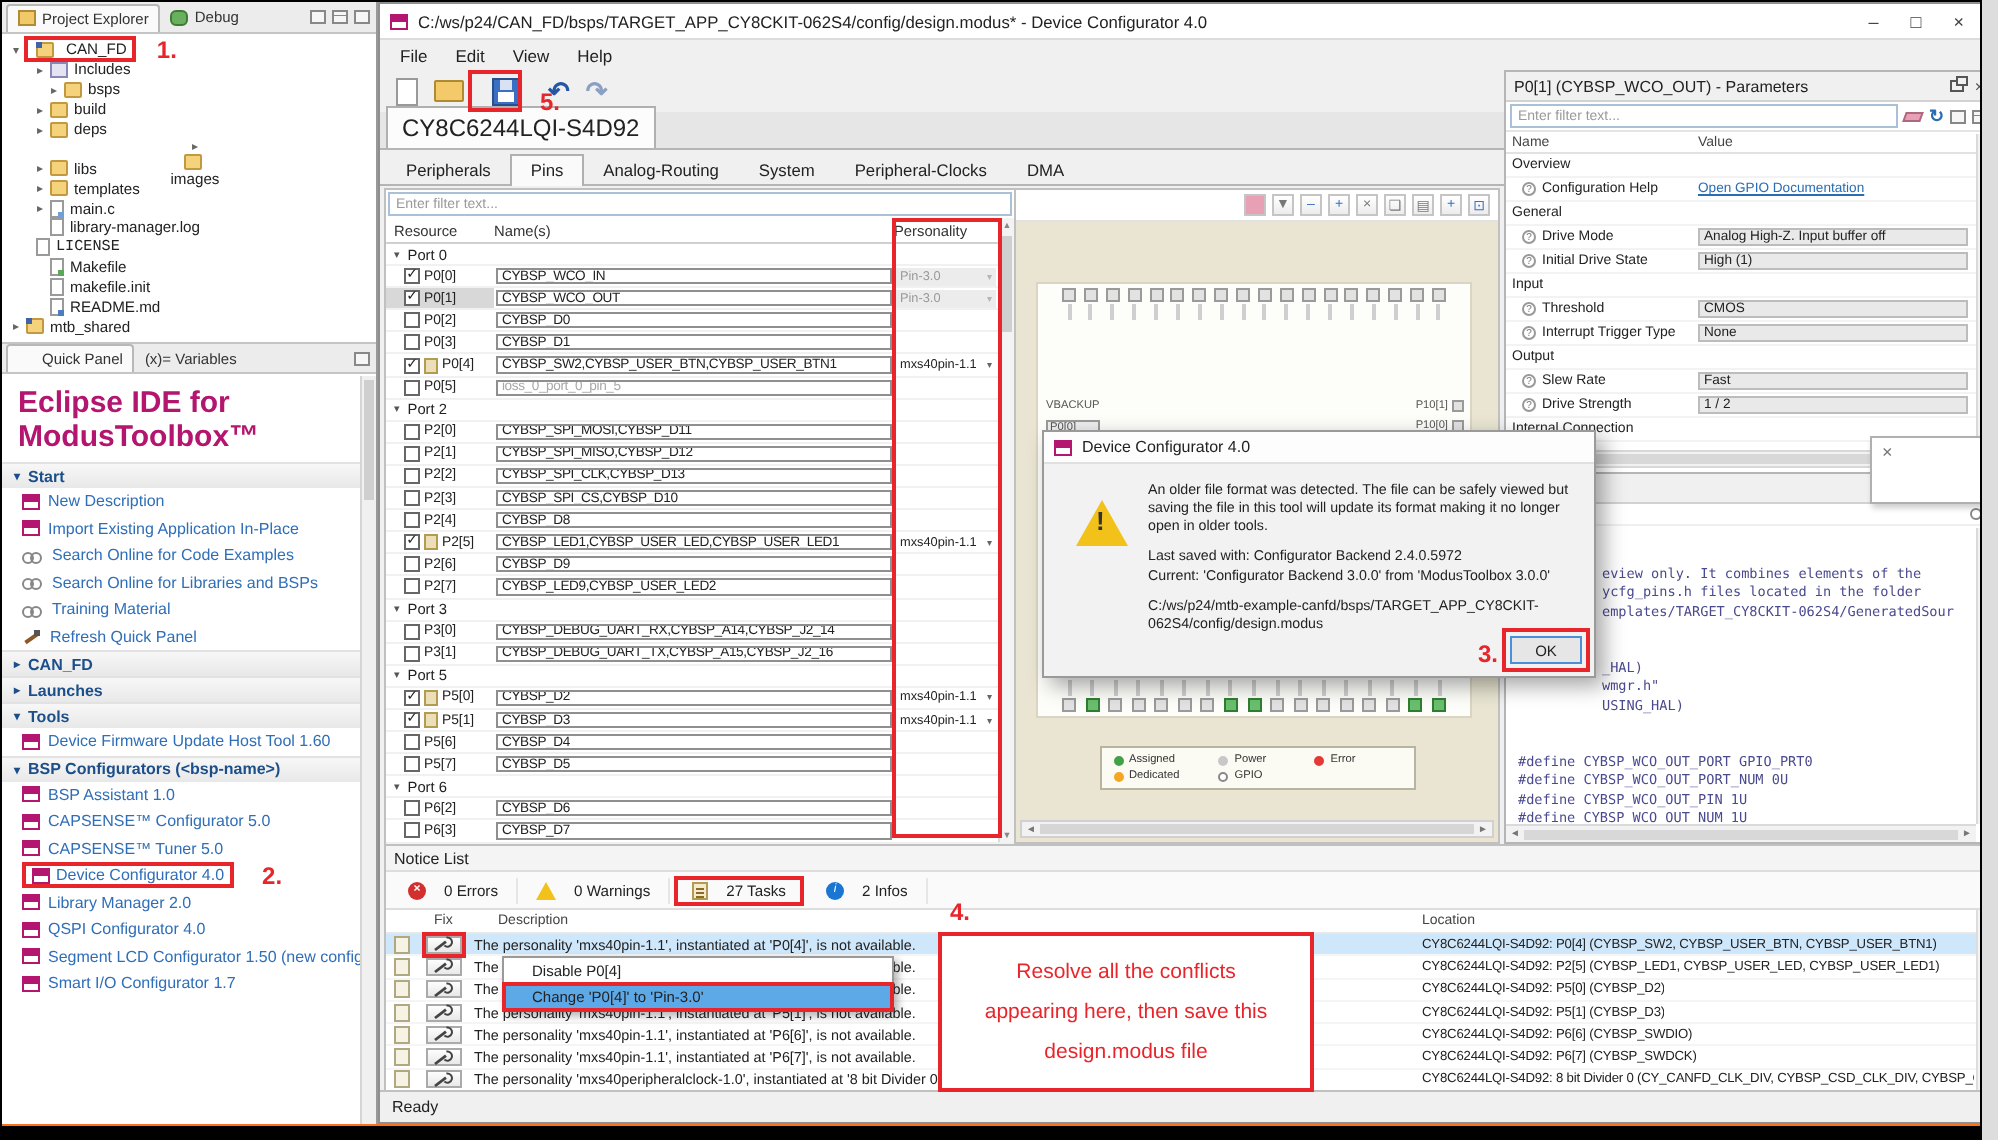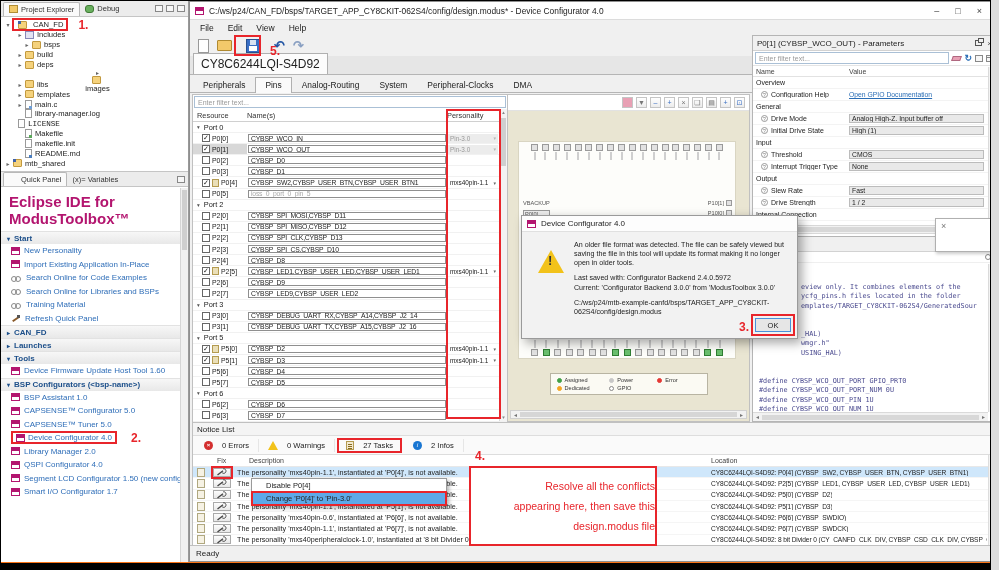--- a/index.html
+++ b/index.html
@@ -177,21 +177,21 @@
 .ndoc{width:8px;height:9px;background:#f6f2e4;border:1px solid #b0a880;margin-left:4px;flex:none}
 .nfix{width:18px;height:9px;border:1px solid #aaa;background:linear-gradient(#fdfdfd,#e8e8e8);margin-left:8px;display:flex;align-items:center;justify-content:center;flex:none}
 .nfix.rbx{outline:2px solid #e8252b}
 .ndesc{margin-left:6px;white-space:nowrap;overflow:hidden;max-width:445px}
 .nloc{position:absolute;left:518px;white-space:nowrap;font-size:6.6px;letter-spacing:-0.1px;max-width:276px;overflow:hidden}
 .nvscroll{position:absolute;right:0;top:32px;bottom:0;width:8px;background:#f4f4f4;border-left:1px solid #ddd;font-size:4.5px;color:#888;text-align:center}
 .nvscroll .dn{position:absolute;bottom:1px;left:0;right:0}
 .ctxmenu{position:absolute;left:58px;top:55px;width:196px;background:#fff;border:1px solid #9a9a9a;box-shadow:2px 2px 4px rgba(0,0,0,.3);z-index:5}
 .cmi{height:13px;display:flex;align-items:center;padding-left:14px;font-size:7.5px;color:#222}
 .cmi.hl{background:#5da9e8;outline:2px solid #e8252b;outline-offset:-1px}
-.notebox{position:absolute;left:276px;top:43px;width:188px;height:80px;background:#fff;border:2px solid #e8252b;z-index:4;display:flex;flex-direction:column;justify-content:center;text-align:right;color:#e8252b;font-size:10.5px;line-height:20px}
+.notebox{position:absolute;left:276px;top:43px;width:188px;height:80px;background:#fff;border:2px solid #e8252b;z-index:4;display:flex;flex-direction:column;justify-content:center;text-align:center;color:#e8252b;font-size:10.5px;line-height:20px}
 .statusbar{position:absolute;left:0;right:0;bottom:0;height:16px;border-top:1px solid #c0c0c0;background:#f0f0f0;font-size:8px;color:#222;display:flex;align-items:center;padding-left:6px}
 
 
 .dlg{position:absolute;left:520px;top:214px;width:277px;height:124px;background:#f2f2f2;border:1px solid #9a9a9a;box-shadow:4px 4px 10px rgba(0,0,0,.35);z-index:50}
 .dlg-title{height:16px;background:#fdfdfd;border-bottom:1px solid #e0e0e0;display:flex;align-items:center;gap:5px;padding:0 5px;font-size:8px;color:#222}
 .dlg-body{position:relative;height:108px;padding:9px 6px 0 52px;font-size:7.1px;color:#222;line-height:9px}
 .dlg-warn{position:absolute;left:16px;top:18px;width:0;height:0;border-left:13px solid transparent;border-right:13px solid transparent;border-bottom:23px solid #f2c21a}
 .dlg-warn::after{content:"!";position:absolute;left:-3px;top:6px;font-size:13px;font-weight:bold;color:#333}
 .dlg-body p{margin-bottom:1px}
 .dlg-body p.gap{margin-top:6px}
@@ -317,21 +317,21 @@
         <div>Eclipse IDE for</div>
         <div>ModusToolbox™</div>
       </div>
       <div id="qp-sections">
           <div class="qp-sec-h">
             <span class="sarr">▾</span>
             <span>Start</span>
           </div>
           <div class="qp-item">
             <span class="icon-app"></span>
-            <span>New Personality</span>
+            <span>New Description</span>
           </div>
           <div class="qp-item">
             <span class="icon-app"></span>
             <span>Import Existing Application In-Place</span>
           </div>
           <div class="qp-item">
             <span class="icon-link"></span>
             <span>Search Online for Code Examples</span>
           </div>
           <div class="qp-item">
@@ -1147,21 +1147,21 @@
             <span class="nloc">CY8C6244LQI-S4D92: P5[1] (CYBSP_D3)</span>
           </div>
           <div class="nrow">
             <span class="ndoc"></span>
             <span class="nfix">
               <svg width="12" height="8" viewBox="0 0 12 8">
                 <path d="M1.5 7 L7 2.8" stroke="#444" stroke-width="1.4" fill="none"></path>
                 <path d="M7.2 0.8 a2.3 2.3 0 1 1 -1 4" stroke="#444" stroke-width="1" fill="none"></path>
               </svg>
             </span>
-            <span class="ndesc">The personality 'mxs40pin-0.6', instantiated at 'P6[6]', is not available.</span>
+            <span class="ndesc">The personality 'mxs40pin-1.1', instantiated at 'P6[6]', is not available.</span>
             <span class="nloc">CY8C6244LQI-S4D92: P6[6] (CYBSP_SWDIO)</span>
           </div>
           <div class="nrow">
             <span class="ndoc"></span>
             <span class="nfix">
               <svg width="12" height="8" viewBox="0 0 12 8">
                 <path d="M1.5 7 L7 2.8" stroke="#444" stroke-width="1.4" fill="none"></path>
                 <path d="M7.2 0.8 a2.3 2.3 0 1 1 -1 4" stroke="#444" stroke-width="1" fill="none"></path>
               </svg>
             </span>

